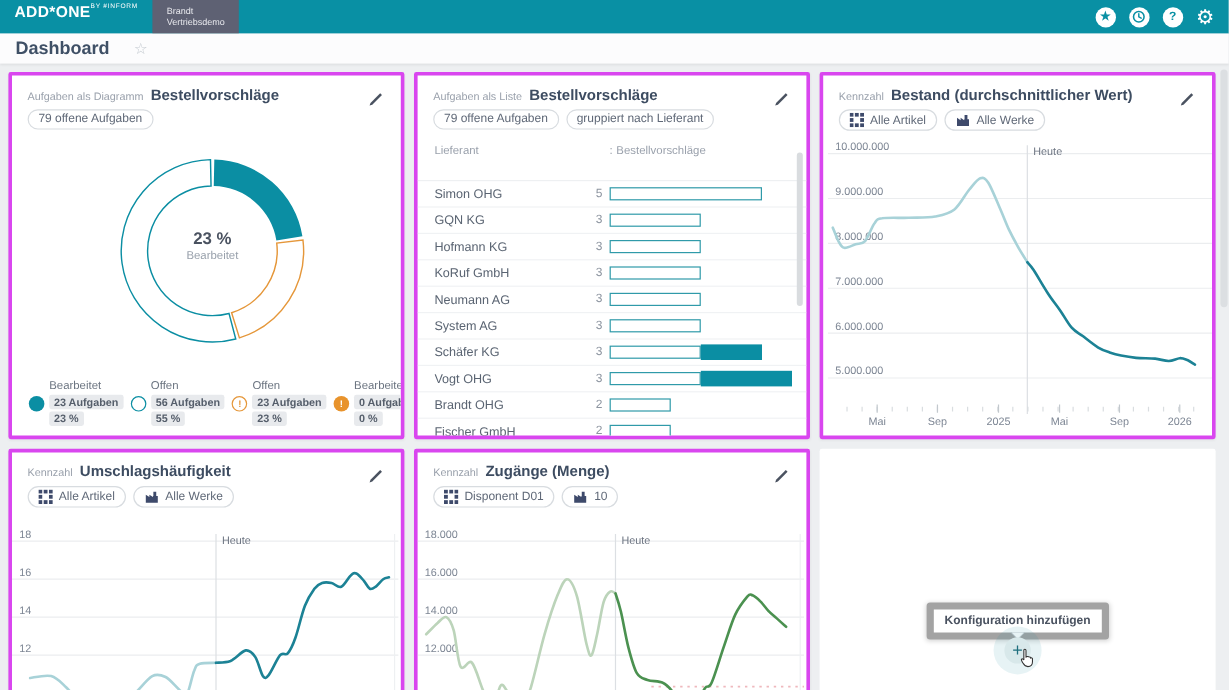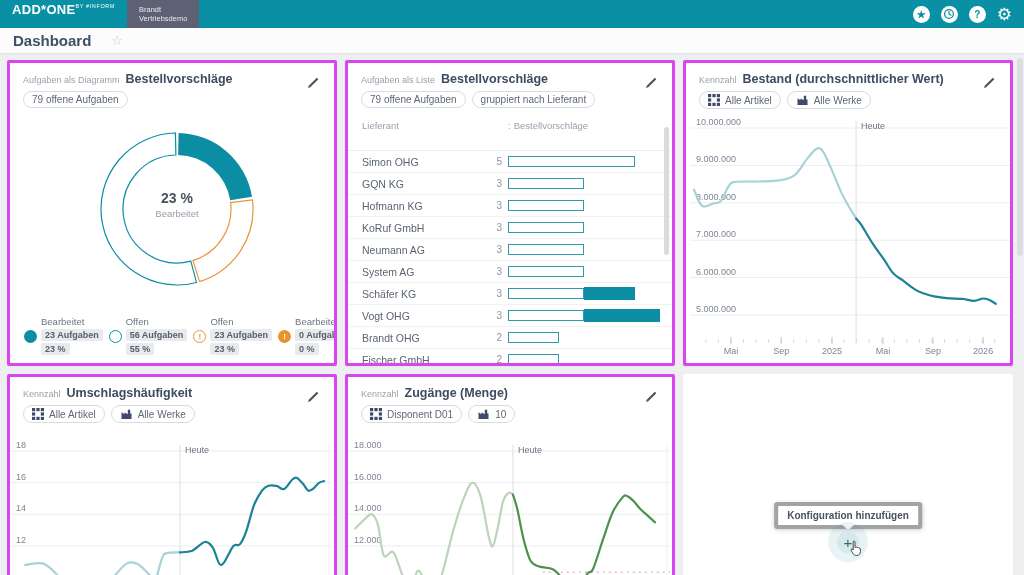--- a/index.html
+++ b/index.html
@@ -59,21 +59,21 @@
   .tname{width:118px;font-size:10.5px;color:#5a6472;white-space:nowrap;overflow:hidden}
   .tcount{width:22px;text-align:right;font-size:10px;color:#8d95a0;margin-right:6px}
   .tbar{display:flex;align-items:center;height:13px}
   .tbar-o{height:11px;border:1px solid #2f9aa9;background:#fff}
   .tbar-f{height:13px;background:#0b8ea3}
   .sb{position:absolute;right:3px;top:64px;width:5px;height:128px;background:#d9dcdf;border-radius:3px;cursor:pointer}
 
   svg.chart{display:block}
 
   
-  .tooltip{position:absolute;top:128px;left:50%;transform:translateX(-50%);background:#fff;border:4px solid #a3a3a3;border-radius:3px;box-shadow:0 1px 4px rgba(0,0,0,.18);padding:4px 9px;font-size:10px;font-weight:bold;color:#4a5260;white-space:nowrap}
+  .tooltip{position:absolute;top:128px;left:50%;transform:translateX(-50%);background:#fff;border:6px solid #a3a3a3;border-radius:3px;box-shadow:0 1px 4px rgba(0,0,0,.18);padding:4px 9px;font-size:10px;font-weight:bold;color:#4a5260;white-space:nowrap}
   .tooltip:after{content:"";position:absolute;left:50%;bottom:-5px;margin-left:-5px;border-left:5px solid transparent;border-right:5px solid transparent;border-top:5px solid #fff}
   .tooltip:before{content:"";position:absolute;left:50%;bottom:-6px;margin-left:-6px;border-left:6px solid transparent;border-right:6px solid transparent;border-top:6px solid #cdd2d7}
   .halo{position:absolute;top:148px;left:50%;transform:translateX(-50%);width:40px;height:40px;border-radius:50%;background:rgba(23,134,154,.10);display:flex;align-items:center;justify-content:center}
   .addbtn{width:22px;height:22px;border-radius:50%;background:#d8e8ea;color:#1f6f7e;font-size:15px;line-height:15px;display:flex;align-items:center;justify-content:center;cursor:pointer}
   .cursor{position:absolute;top:166px;left:calc(50% + 1px)}
   .pagesb{position:absolute;right:1px;top:58px;width:6px;height:198px;background:#dcdfe2;border-radius:3px;cursor:pointer}
 </style>
 </head>
 <body>
 

